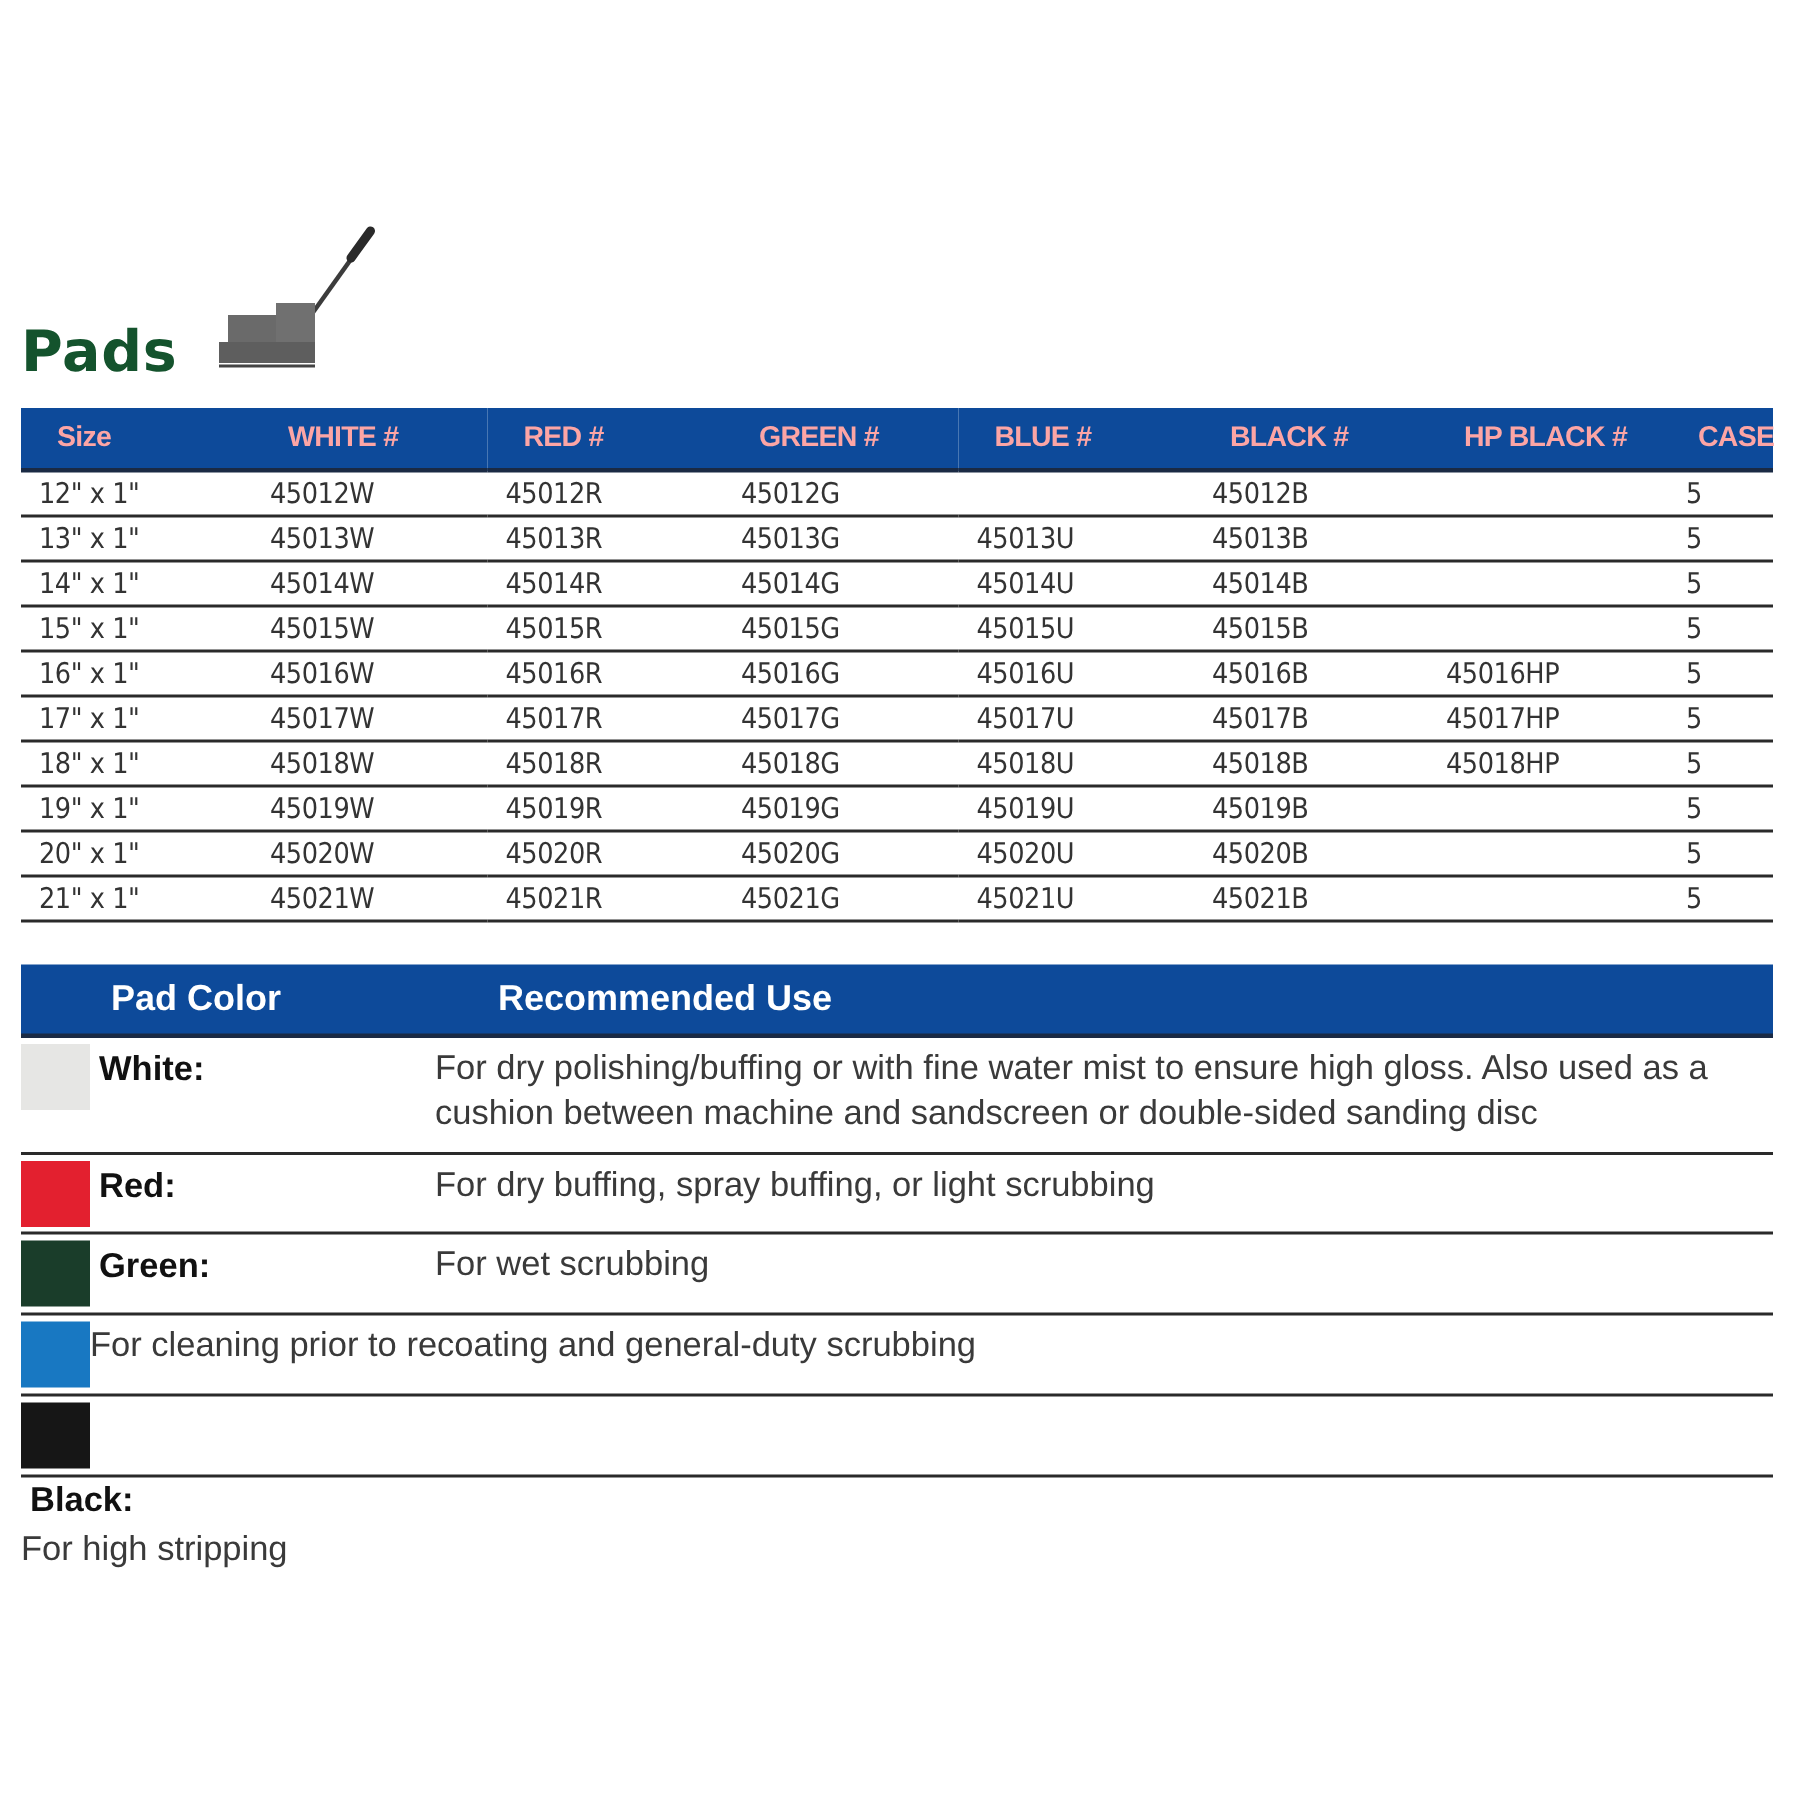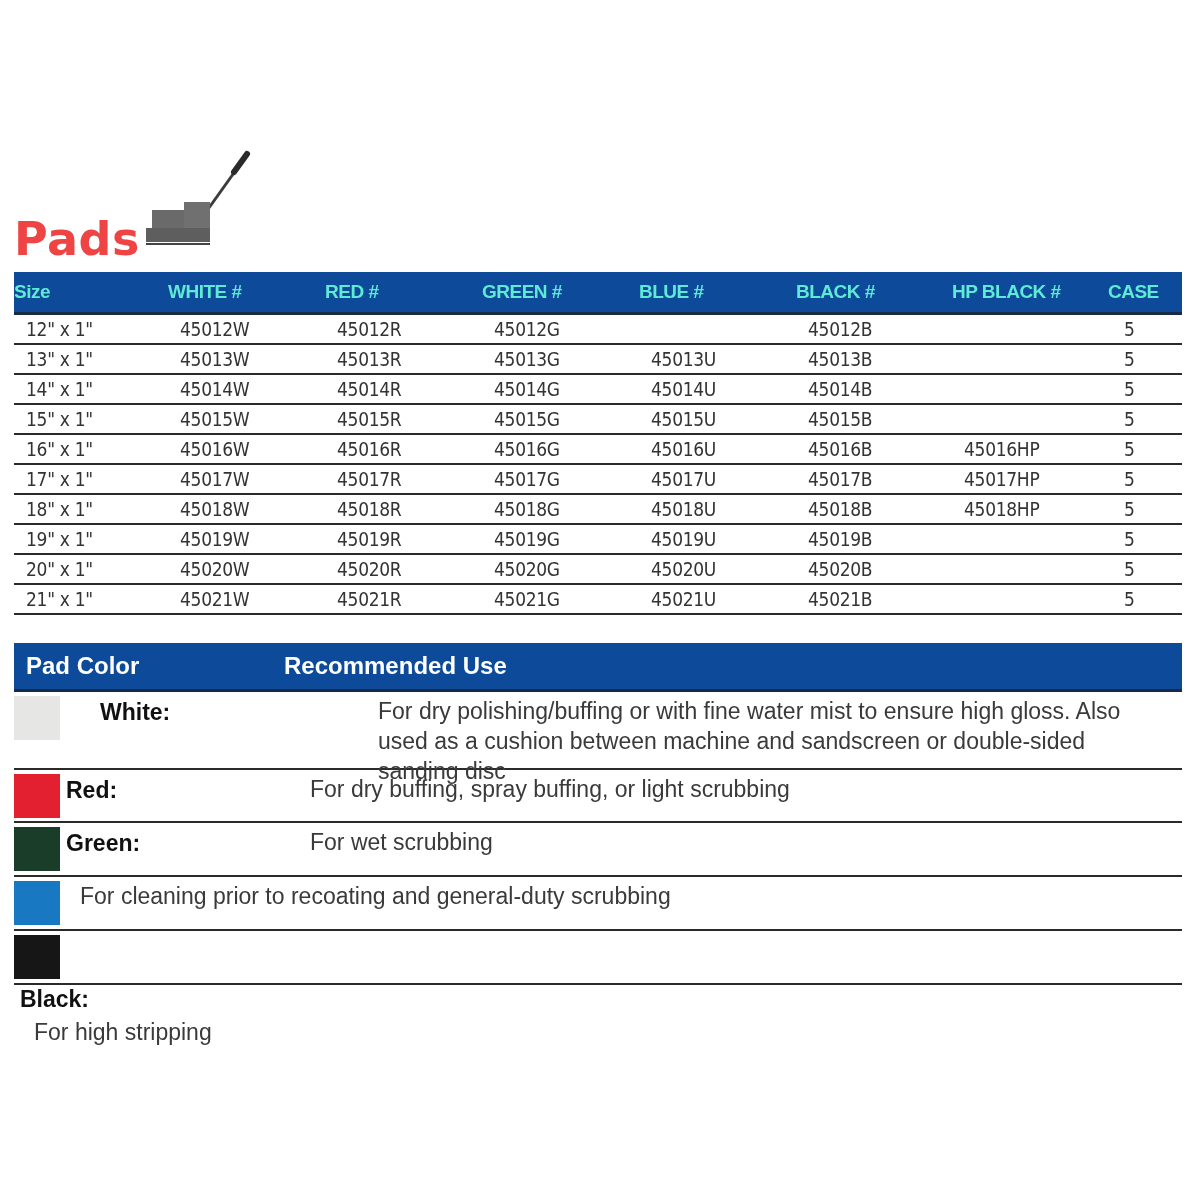--- a/index.html
+++ b/index.html
@@ -3,33 +3,33 @@
 <meta charset="utf-8">
 <style>
   html, body { margin: 0; padding: 0; }
   body {
     width: 1200px; height: 1200px; background: #ffffff; position: relative;
     font-family: "Liberation Sans", "DejaVu Sans", sans-serif; color: #2a2a2a;
     overflow: hidden;
   }
   .title-row { position: absolute; left: 14px; top: 150px; width: 400px; height: 110px; }
   .page-title {
-    position: absolute; left: 0; top: 62px; font-size: 46px; font-weight: bold;
-    color: #ef4444; letter-spacing: 0.5px; font-family: "DejaVu Sans", sans-serif;
+    position: absolute; left: 0; top: 62px; font-size: 38px; font-weight: bold;
+    color: #14532d; letter-spacing: 0.5px; font-family: "DejaVu Sans", sans-serif;
   }
   .machine-icon { position: absolute; left: 128px; top: 0; width: 110px; height: 100px; }
 
   
   .sizes-table {
     position: absolute; left: 14px; top: 272px; width: 1168px;
     border-collapse: collapse; table-layout: fixed;
   }
   .sizes-table thead th {
-    background: #0d4a9a; color: #5eead4; font-weight: bold; font-size: 19px;
-    text-align: left; height: 40px; padding: 0 0 0 0;
+    background: #0d4a9a; color: #fca5a5; font-weight: bold; font-size: 19px;
+    text-align: left; height: 40px; padding: 0 0 0 24px;
     font-family: "Liberation Sans Narrow", "Liberation Sans", sans-serif;
     letter-spacing: -0.5px;
   }
   .sizes-table thead tr { border-bottom: 3px solid #1a2a44; }
   .sizes-table tbody td {
     font-size: 19px; height: 28px; padding: 0 0 0 12px; color: #333;
     border-bottom: 2.5px solid #2a2a2a;
     font-family: "DejaVu Sans Condensed", "DejaVu Sans", sans-serif;
     letter-spacing: -0.3px;
   }
@@ -41,32 +41,33 @@
   .sizes-table col.c5 { width: 156px; }
   .sizes-table col.c6 { width: 156px; }
   .sizes-table col.c7 { width: 74px; }
   .sizes-table td.case-cell { padding-left: 16px; }
 
   
   .use-table { position: absolute; left: 14px; top: 643px; width: 1168px; }
   .use-header {
     background: #0d4a9a; color: #fff; height: 46px; display: flex; align-items: center;
     border-bottom: 3px solid #1a2a44;
+    padding-left: 48px;
   }
   .use-header .h1 { width: 258px; padding-left: 12px; font-size: 24px; font-weight: bold; }
   .use-header .h2 { font-size: 24px; font-weight: bold; }
   .use-row {
     display: flex; border-bottom: 2.5px solid #2a2a2a; position: relative;
   }
   .swatch { width: 46px; height: 44px; margin-top: 4px; flex: none; }
   .color-name {
     width: 224px; padding-left: 6px; font-size: 23px; font-weight: bold; color: #111;
     line-height: 28px; padding-top: 6px; flex: none;
   }
-  .use-desc { font-size: 23px; color: #3a3a3a; line-height: 30px; padding-top: 4px; padding-right: 20px; margin-left: 20px; }
+  .use-desc { font-size: 23px; color: #3a3a3a; line-height: 30px; padding-top: 4px; padding-right: 20px; }
 </style>
 </head>
 <body>
 
 <div class="title-row">
   <div class="page-title">Pads</div>
   <svg class="machine-icon" viewBox="0 0 110 100">
     <line x1="64" y1="62" x2="104" y2="6" stroke="#3c3c3c" stroke-width="3"></line>
     <line x1="92" y1="22" x2="105" y2="4" stroke="#2a2a2a" stroke-width="6" stroke-linecap="round"></line>
     <rect x="10" y="60" width="40" height="20" fill="#6a6a6a"></rect>
@@ -202,21 +203,21 @@
       </tr>
     </tbody>
 </table>
 
 <div class="use-table">
   <div class="use-header">
     <div class="h1">Pad Color</div>
     <div class="h2">Recommended Use</div>
   </div>
   <div id="use-body">
-      <div class="use-row" style="height: 76px; gap: 34px;">
+      <div class="use-row" style="height: 76px;">
         <div class="swatch" style="background: rgb(230, 230, 228);"></div>
         <div class="color-name">White:</div>
         <div class="use-desc">For dry polishing/buffing or with fine water mist to ensure high gloss. Also used as a cushion between machine and sandscreen or double-sided sanding disc</div>
       </div>
       <div class="use-row" style="height: 51px;">
         <div class="swatch" style="background: rgb(227, 32, 47);"></div>
         <div class="color-name">Red:</div>
         <div class="use-desc">For dry buffing, spray buffing, or light scrubbing</div>
       </div>
       <div class="use-row" style="height: 52px;">

